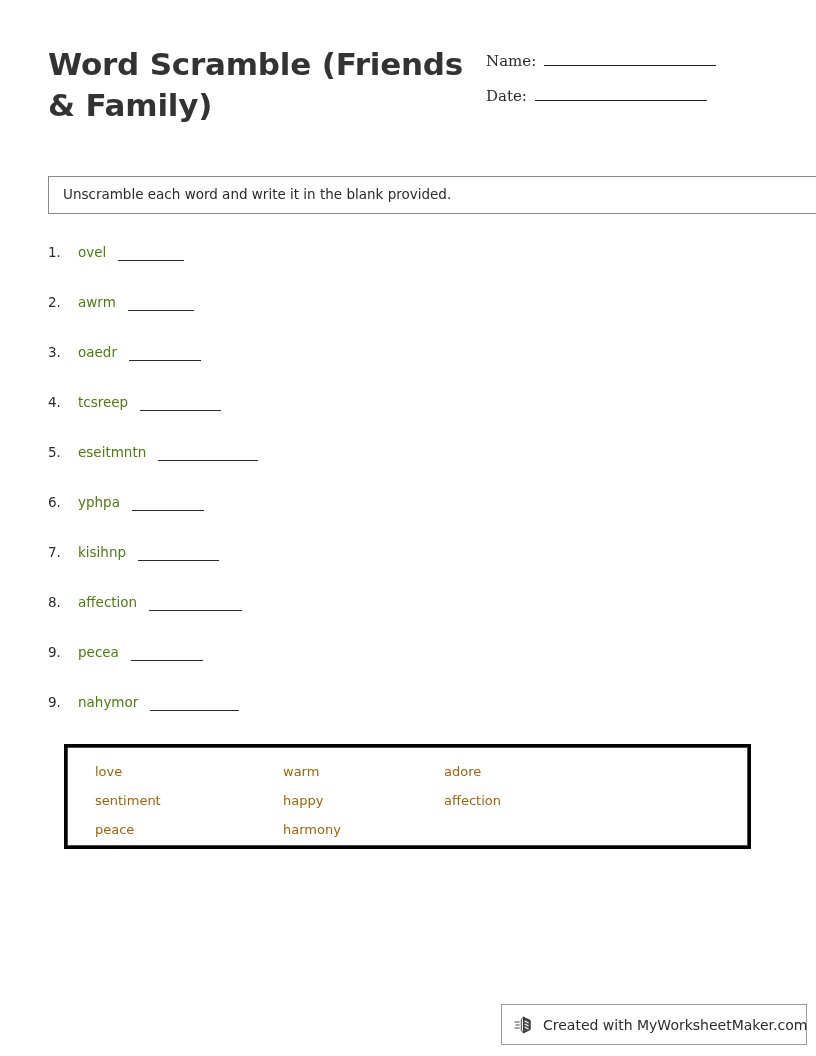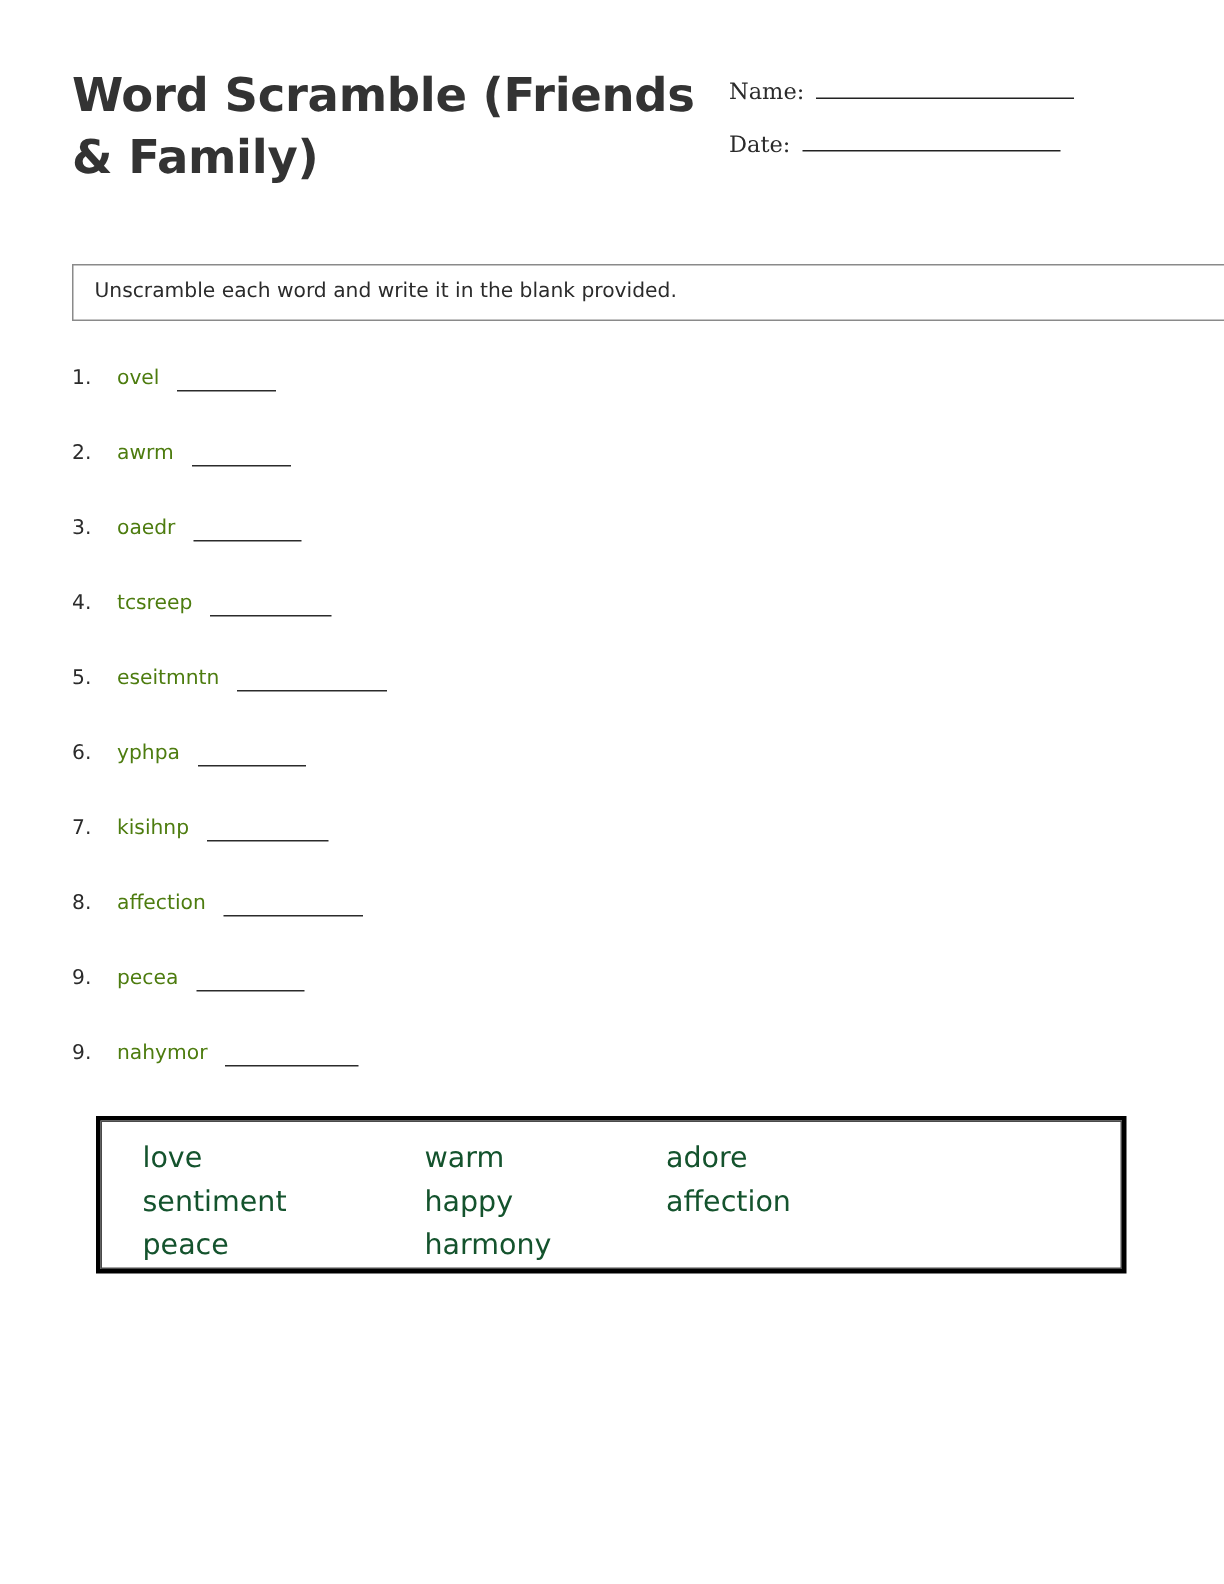--- a/index.html
+++ b/index.html
@@ -140,22 +140,22 @@
     border: 1px solid #4a4a4a;
     padding: 14px 0 0 0;
   }
   .wb-row {
     display: flex;
     height: 29px;
   }
   .wb-cell {
     width: 161px;
     flex: 0 0 161px;
-    font-size: 19px;
-    color: #14532d;
+    font-size: 13px;
+    color: #a16207;
     line-height: 20px;
   }
   .wb-cell:first-child {
     padding-left: 27px;
     width: 188px;
     flex: 0 0 188px;
   }
 
   
   .badge {
@@ -275,14 +275,25 @@
         </div>
         <div class="wb-row">
           <span class="wb-cell">peace</span>
           <span class="wb-cell">harmony</span>
           <span class="wb-cell"></span>
           <span class="wb-cell"></span>
         </div>
       </div>
   </div>
 
+  <div class="badge">
+    <span class="badge-icon">
+      <svg width="22" height="22" viewBox="0 0 22 22" aria-hidden="true">
+        <path d="M10.5 3.2 L17.2 6.4 L17.2 15.6 L10.5 18.8 Z" fill="#4a4a4a" stroke="#222" stroke-width="0.9"></path>
+        <path d="M10.5 3.2 L10.5 18.8 L8.3 16.8 L8.3 5.2 Z" fill="#ffffff" stroke="#222" stroke-width="0.9"></path>
+        <path d="M11.6 7.0 L15.6 9.0 M11.6 10.0 L15.6 12.0 M11.6 13.0 L15.6 15.0" stroke="#ffffff" stroke-width="1.1" fill="none"></path>
+        <path d="M1.6 8.0 L6.6 8.0 M2.6 11.0 L6.6 11.0 M1.6 14.0 L6.6 14.0" stroke="#444" stroke-width="1.2" fill="none"></path>
+      </svg>
+    </span>
+    <span class="badge-text">Created with MyWorksheetMaker.com</span>
+  </div>
 
 </div>
 
 </body></html>

